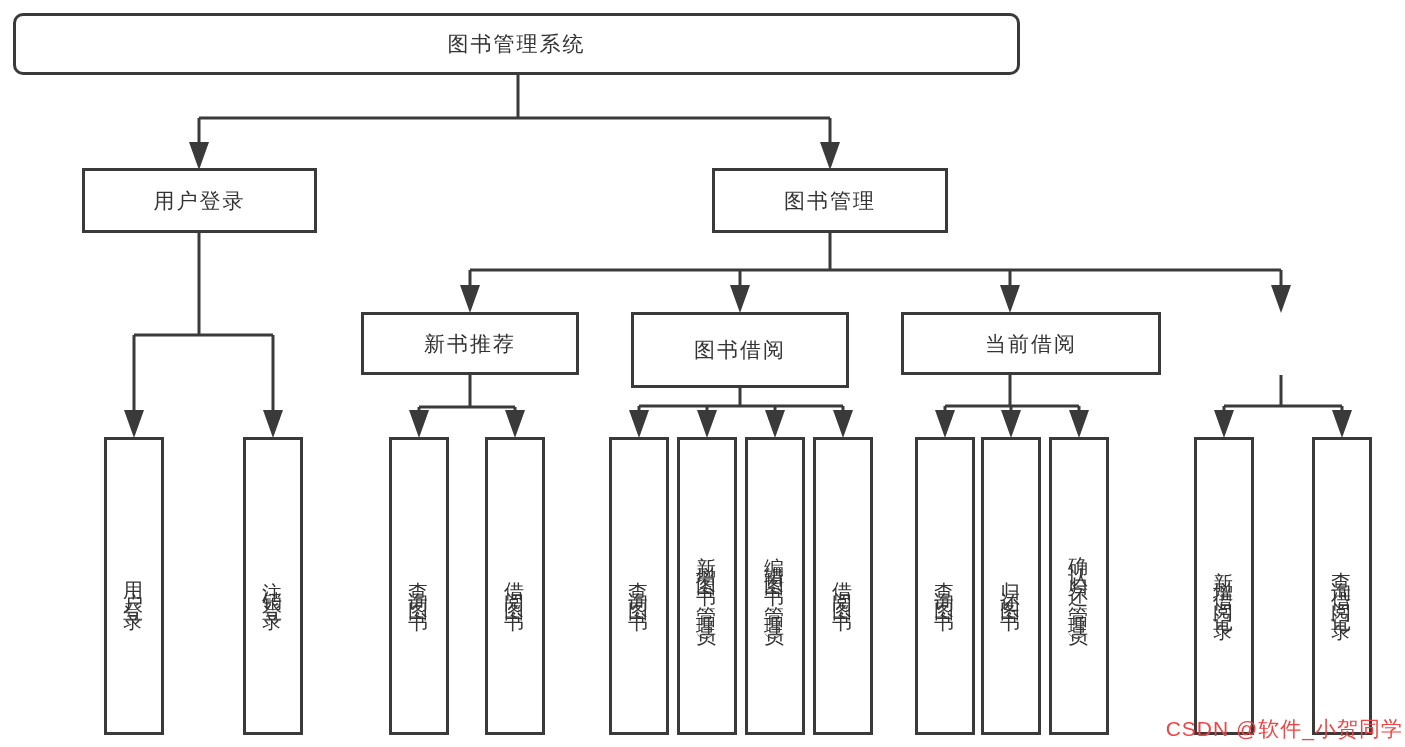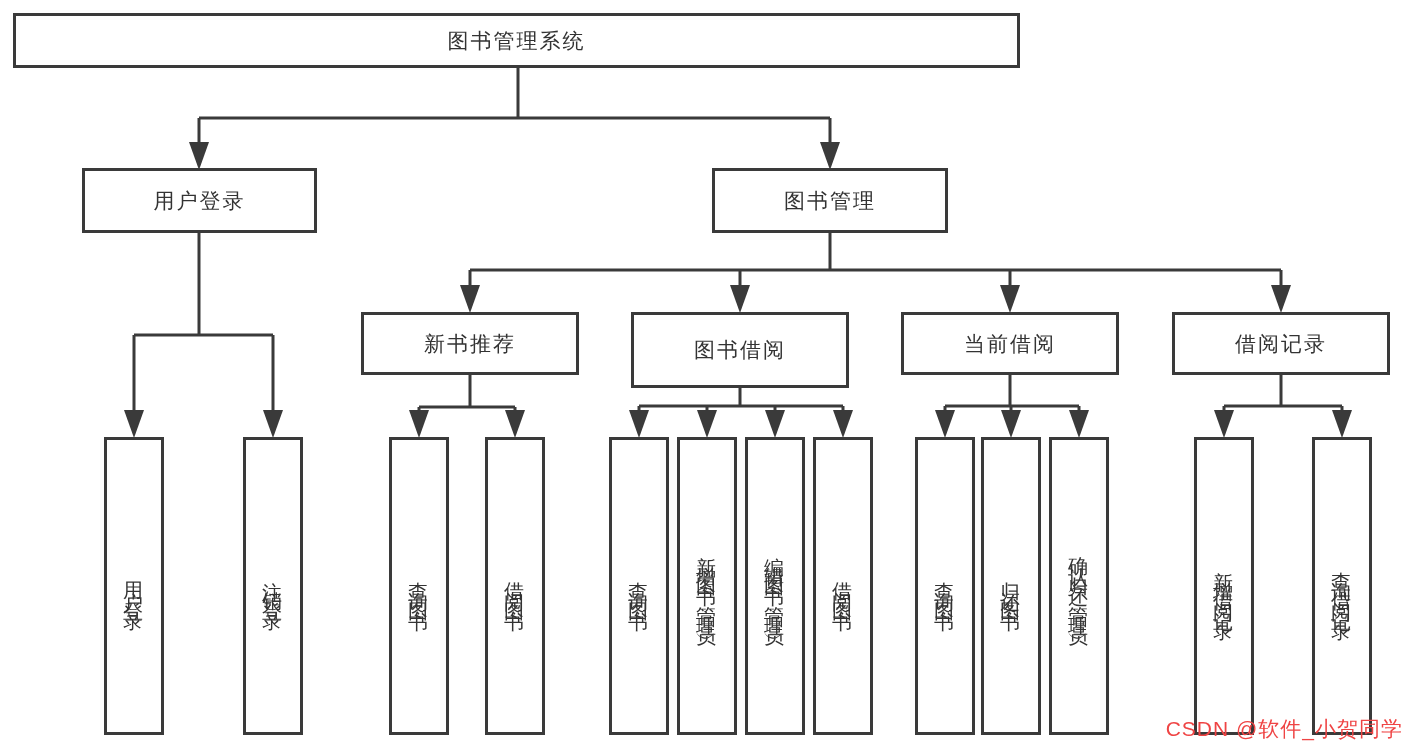--- a/index.html
+++ b/index.html
@@ -36,28 +36,28 @@
   .vnode {
     writing-mode:vertical-rl;
     text-orientation:mixed;
     font-size:20px;
     letter-spacing:10px;
     top:437px;
     width:60px;
     height:298px;
   }
   
-  .n-root      { left:13px;  top:13px;  width:1007px; height:55px; }
+  .n-root      { left:13px;  top:13px;  width:1007px; height:62px;border-radius:10px; }
   
   .n-userlogin { left:82px;  top:168px; width:235px;  height:65px; }
   .n-bookmgmt  { left:712px; top:168px; width:236px;  height:65px; }
   
   .n-l3-1 { left:361px;  top:312px; width:218px; height:63px; }
   .n-l3-2 { left:631px;  top:312px; width:218px; height:76px; }
-  .n-l3-3 { left:901px;  top:312px; width:218px; height:63px; }
+  .n-l3-3 { left:901px;  top:312px; width:260px; height:63px; }
   .n-l3-4 { left:1172px; top:312px; width:218px; height:63px; }
   
   .n-g1-1 { left:104px; }
   .n-g1-2 { left:243px; }
   .n-g2-1 { left:389px; }
   .n-g2-2 { left:485px; }
   .n-g3-1 { left:609px; }
   .n-g3-2 { left:677px; }
   .n-g3-3 { left:745px; }
   .n-g3-4 { left:813px; }
@@ -116,21 +116,20 @@
   </svg>
 
   <div class="node n-root">图书管理系统</div>
 
   <div class="node n-userlogin">用户登录</div>
   <div class="node n-bookmgmt">图书管理</div>
 
   <div class="node n-l3-1">新书推荐</div>
   <div class="node n-l3-2">图书借阅</div>
   <div class="node n-l3-3">当前借阅</div>
-  <div class="node n-l3-4">借阅记录</div>
 
   <div class="node vnode n-g1-1">用户登录</div>
   <div class="node vnode n-g1-2">注销登录</div>
 
   <div class="node vnode n-g2-1">查询图书</div>
   <div class="node vnode n-g2-2">借阅图书</div>
 
   <div class="node vnode n-g3-1">查询图书</div>
   <div class="node vnode n-g3-2">新增图书（管理员）</div>
   <div class="node vnode n-g3-3">编辑图书（管理员）</div>

